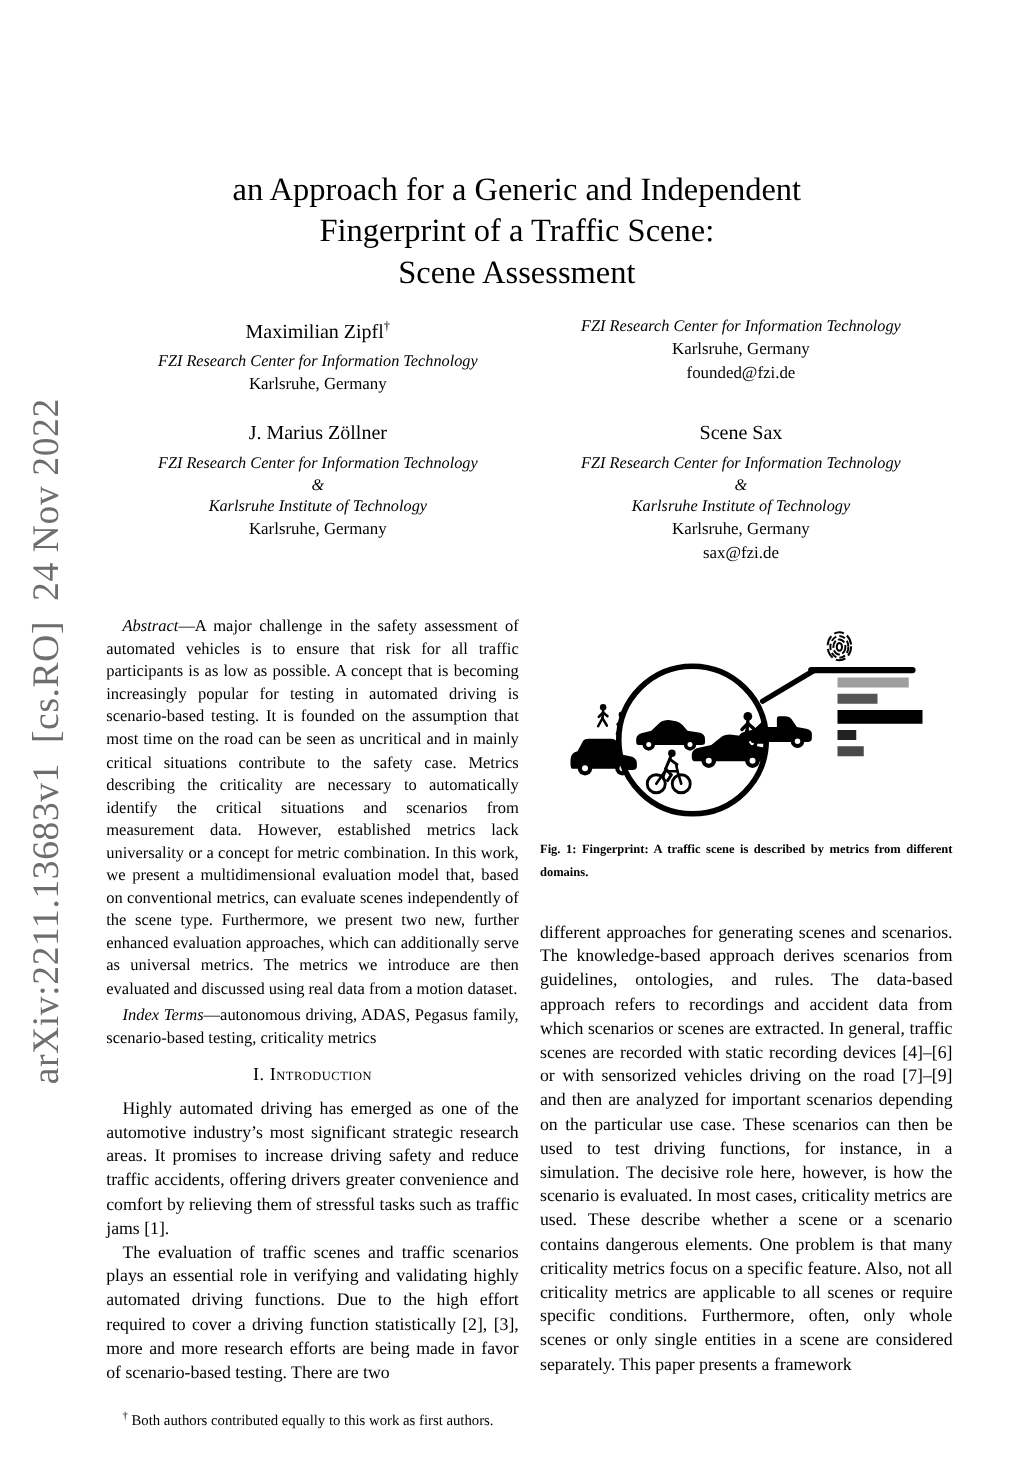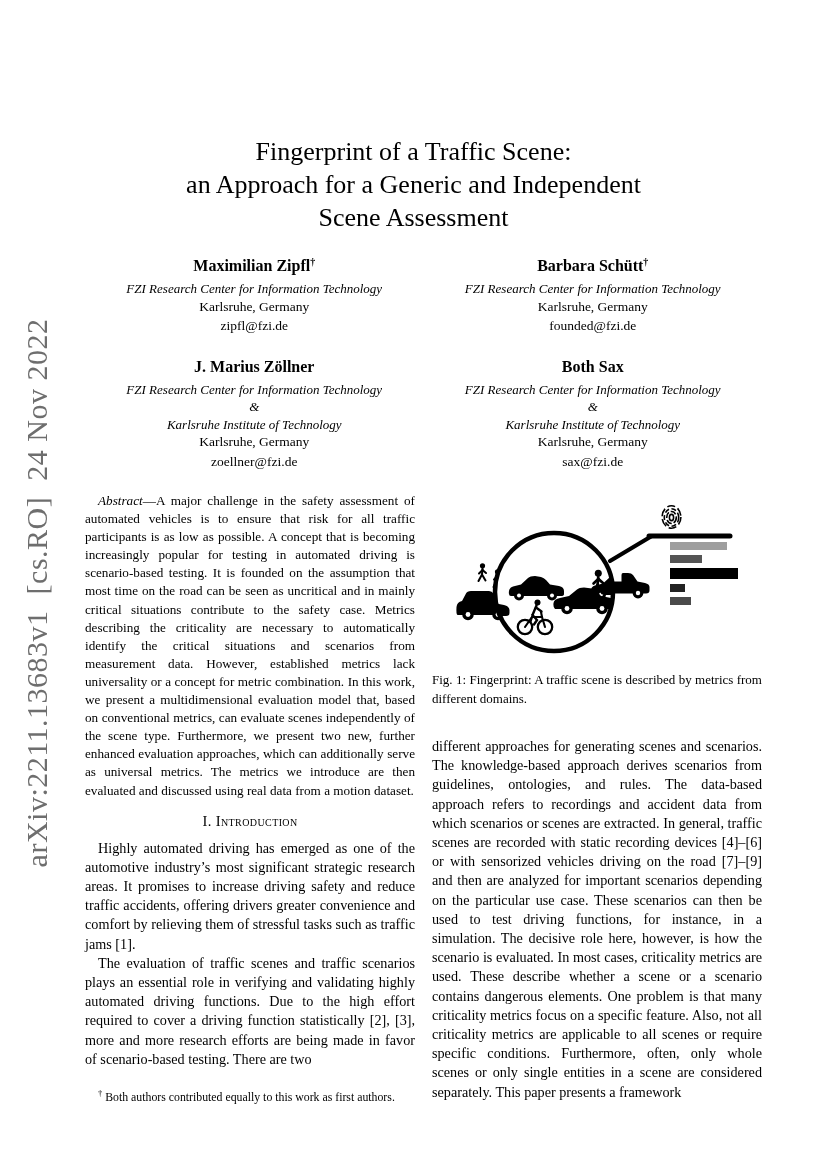--- a/index.html
+++ b/index.html
@@ -31,21 +31,21 @@
     font-weight:normal;
   }
   
   .authors{
     position:absolute;top:252px;left:85px;width:677px;
     display:grid;
     grid-template-columns:1fr 1fr;
     row-gap:22px;
     text-align:center;
   }
-  .author-name{font-size:16px;line-height:20px;margin-bottom:4px;font-weight:bold;}
+  .author-name{font-size:16px;line-height:20px;margin-bottom:4px;}
   .author-name sup{font-size:10px;}
   .author-affil{font-style:italic;font-size:13px;line-height:17.5px;}
   .author-city{font-size:13.5px;line-height:17.5px;}
   .author-email{font-size:13.5px;line-height:17.5px;margin-top:2px;}
   
   .columns{
     position:absolute;top:492px;left:85px;width:677px;
     display:flex;gap:17px;
   }
   .col{width:330px;}
@@ -83,75 +83,74 @@
     text-indent:13px;
   }
   .footnote sup{font-size:8.5px;}
   
   .figure-wrap{position:relative;width:332px;height:170px;}
   .metric-bars{
     position:absolute;left:238px;top:50px;
   }
   .metric-bars .bar{margin-bottom:5px;}
   .fig-caption{
-    font-size:13px;
+    font-size:10px;
     line-height:19px;
     text-align:justify;
     margin:8px 0 0 0;
+    font-weight:bold;
   }
   .right-par{margin-top:29px;}
 </style>
 </head>
 <body>
 
 <div class="page">
 
   <div class="arxiv-strip">arXiv:2211.13683v1  [cs.RO]  24 Nov 2022</div>
 
   <h1 class="title-block">
+    <span style="display:block">an Approach for a Generic and Independent</span>
     <span style="display:block">Fingerprint of a Traffic Scene:</span>
-    <span style="display:block">an Approach for a Generic and Independent</span>
     <span style="display:block">Scene Assessment</span>
   </h1>
 
   <div class="authors">
     <div class="author">
       <div class="author-name"><span>Maximilian Zipfl</span><sup>†</sup></div>
       <div class="author-affil">FZI Research Center for Information Technology</div>
       <div class="author-city">Karlsruhe, Germany</div>
-      <div class="author-email">zipfl@fzi.de</div>
-    </div>
-    <div class="author">
-      <div class="author-name"><span>Barbara Schütt</span><sup>†</sup></div>
+    </div>
+    <div class="author">
       <div class="author-affil">FZI Research Center for Information Technology</div>
       <div class="author-city">Karlsruhe, Germany</div>
       <div class="author-email">founded@fzi.de</div>
     </div>
     <div class="author">
       <div class="author-name">J. Marius Zöllner</div>
       <div class="author-affil">FZI Research Center for Information Technology</div>
       <div class="author-affil">&amp;</div>
       <div class="author-affil">Karlsruhe Institute of Technology</div>
       <div class="author-city">Karlsruhe, Germany</div>
-      <div class="author-email">zoellner@fzi.de</div>
-    </div>
-    <div class="author">
-      <div class="author-name">Both Sax</div>
+    </div>
+    <div class="author">
+      <div class="author-name">Scene Sax</div>
       <div class="author-affil">FZI Research Center for Information Technology</div>
       <div class="author-affil">&amp;</div>
       <div class="author-affil">Karlsruhe Institute of Technology</div>
       <div class="author-city">Karlsruhe, Germany</div>
       <div class="author-email">sax@fzi.de</div>
     </div>
   </div>
 
   <div class="columns">
 
     <div class="col">
       <p class="abstract"><span class="lead">Abstract</span><span>—A major challenge in the safety assessment of automated vehicles is to ensure that risk for all traffic participants is as low as possible. A concept that is becoming increasingly popular for testing in automated driving is scenario-based testing. It is founded on the assumption that most time on the road can be seen as uncritical and in mainly critical situations contribute to the safety case. Metrics describing the criticality are necessary to automatically identify the critical situations and scenarios from measurement data. However, established metrics lack universality or a concept for metric combination. In this work, we present a multidimensional evaluation model that, based on conventional metrics, can evaluate scenes independently of the scene type. Furthermore, we present two new, further enhanced evaluation approaches, which can additionally serve as universal metrics. The metrics we introduce are then evaluated and discussed using real data from a motion dataset.</span></p>
+      <p class="index-terms"><span class="lead">Index Terms</span><span>—autonomous driving, ADAS, Pegasus family, scenario-based testing, criticality metrics</span></p>
       <h2 class="section-heading">I. Introduction</h2>
       <p class="body-par">Highly automated driving has emerged as one of the automotive industry’s most significant strategic research areas. It promises to increase driving safety and reduce traffic accidents, offering drivers greater convenience and comfort by relieving them of stressful tasks such as traffic jams [1].</p>
       <p class="body-par">The evaluation of traffic scenes and traffic scenarios plays an essential role in verifying and validating highly automated driving functions. Due to the high effort required to cover a driving function statistically [2], [3], more and more research efforts are being made in favor of scenario-based testing. There are two</p>
       <div class="footnote"><sup>†</sup><span> Both authors contributed equally to this work as first authors.</span></div>
     </div>
 
     <div class="col">
 
       <div class="figure-wrap">
         <svg width="332" height="170" viewBox="0 0 332 170">

